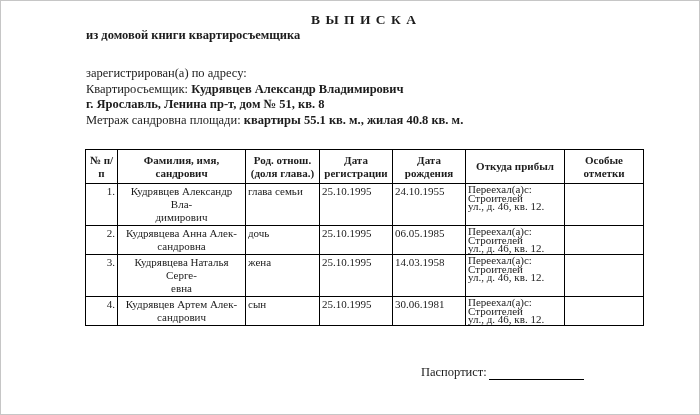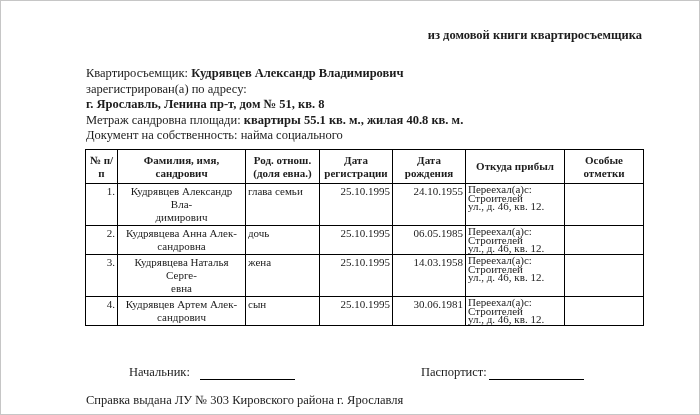--- a/index.html
+++ b/index.html
@@ -19,21 +19,21 @@
     top: 11px; left: 85px; width: 556px;
     text-align: center;
     font-size: 13.5px;
     font-weight: bold;
     letter-spacing: 1px;
     white-space: nowrap;
   }
   .subtitle {
     position: absolute;
     top: 27px; left: 85px; width: 556px;
-    text-align: right;
+    text-align: left;
     font-size: 12.5px;
     font-weight: bold;
   }
   .info {
     position: absolute;
     top: 65px; left: 85px; width: 562px;
     font-size: 12.5px;
     line-height: 15.6px;
   }
   .info .bold { font-weight: bold; }
@@ -58,21 +58,21 @@
     font-size: 11px;
     line-height: 12.5px;
     white-space: pre-line;
     height: 34px;
     padding: 2px 1px;
   }
   .residents tbody tr { height: 29px; }
   .cell-num { text-align: right; padding-right: 1px; line-height: 13px; }
   .cell-name { white-space: pre-line; line-height: 13px; text-align: center; }
   .cell-rel { line-height: 13px; }
-  .cell-date { text-align: right; line-height: 13px; }
+  .cell-date { text-align: left; line-height: 13px; }
   .cell-origin {
     font-size: 7.5px;
     line-height: 8.5px;
     white-space: pre-line;
     padding-top: 2px;
   }
   .date-line {
     position: absolute;
     top: 323px; left: 470px;
     font-size: 12.5px;
@@ -100,55 +100,52 @@
     position: absolute;
     top: 392px; left: 85px;
     font-size: 12.5px;
   }
 </style>
 </head>
 <body>
 
 <div class="page">
 
+  <div class="title">В Ы П И С К А</div>
   <div class="subtitle">из домовой книги квартиросъемщика</div>
 
   <div class="info">
+    <div>зарегистрирован(а)  по  адресу:</div>
     <div>
       <span>Квартиросъемщик:</span>
       <span class="bold">Кудрявцев Александр Владимирович</span>
     </div>
-    <div>зарегистрирован(а)  по  адресу:</div>
     <div class="bold">г. Ярославль, Ленина пр-т, дом № 51, кв. 8</div>
     <div>
       <span>Метраж сандровна площади:</span>
       <span class="bold">квартиры 55.1 кв. м., жилая 40.8 кв. м.</span>
-    </div>
-    <div>
-      <span>Документ на собственность:</span>
-      <span>найма социального</span>
     </div>
   </div>
 
   <table class="residents">
     <colgroup>
       <col style="width:32px">
         <col style="width:128px">
         <col style="width:74px">
       <col style="width:73px">
         <col style="width:73px">
         <col style="width:99px">
         <col style="width:79px">
     </colgroup>
     <thead>
       <tr>
         <th>№ п/п</th>
         <th>Фамилия, имя, сандрович</th>
         <th>Род. отнош.
-(доля евна.)</th>
+(доля глава.)</th>
         <th>Дата
 регистрации</th>
         <th>Дата
 рождения</th>
         <th>Откуда прибыл</th>
         <th>Особые
 отметки</th>
       </tr>
     </thead>
     <tbody>
@@ -193,22 +190,18 @@
         <td class="cell-date">25.10.1995</td>
         <td class="cell-date">30.06.1981</td>
         <td class="cell-origin">Переехал(а)с: Строителей
 ул., д. 46, кв. 12.</td>
         <td></td>
       </tr>
     </tbody>
   </table>
 
 
-  <div class="sig-chief">
-    <span>Начальник:</span><span class="sig-line"></span>
-  </div>
   <div class="sig-pass">
     <span>Паспортист:</span><span class="sig-line"></span>
   </div>
 
-  <div class="footer-note">Справка выдана ЛУ № 303 Кировского района г. Ярославля</div>
 
 </div>
 
 </body></html>

